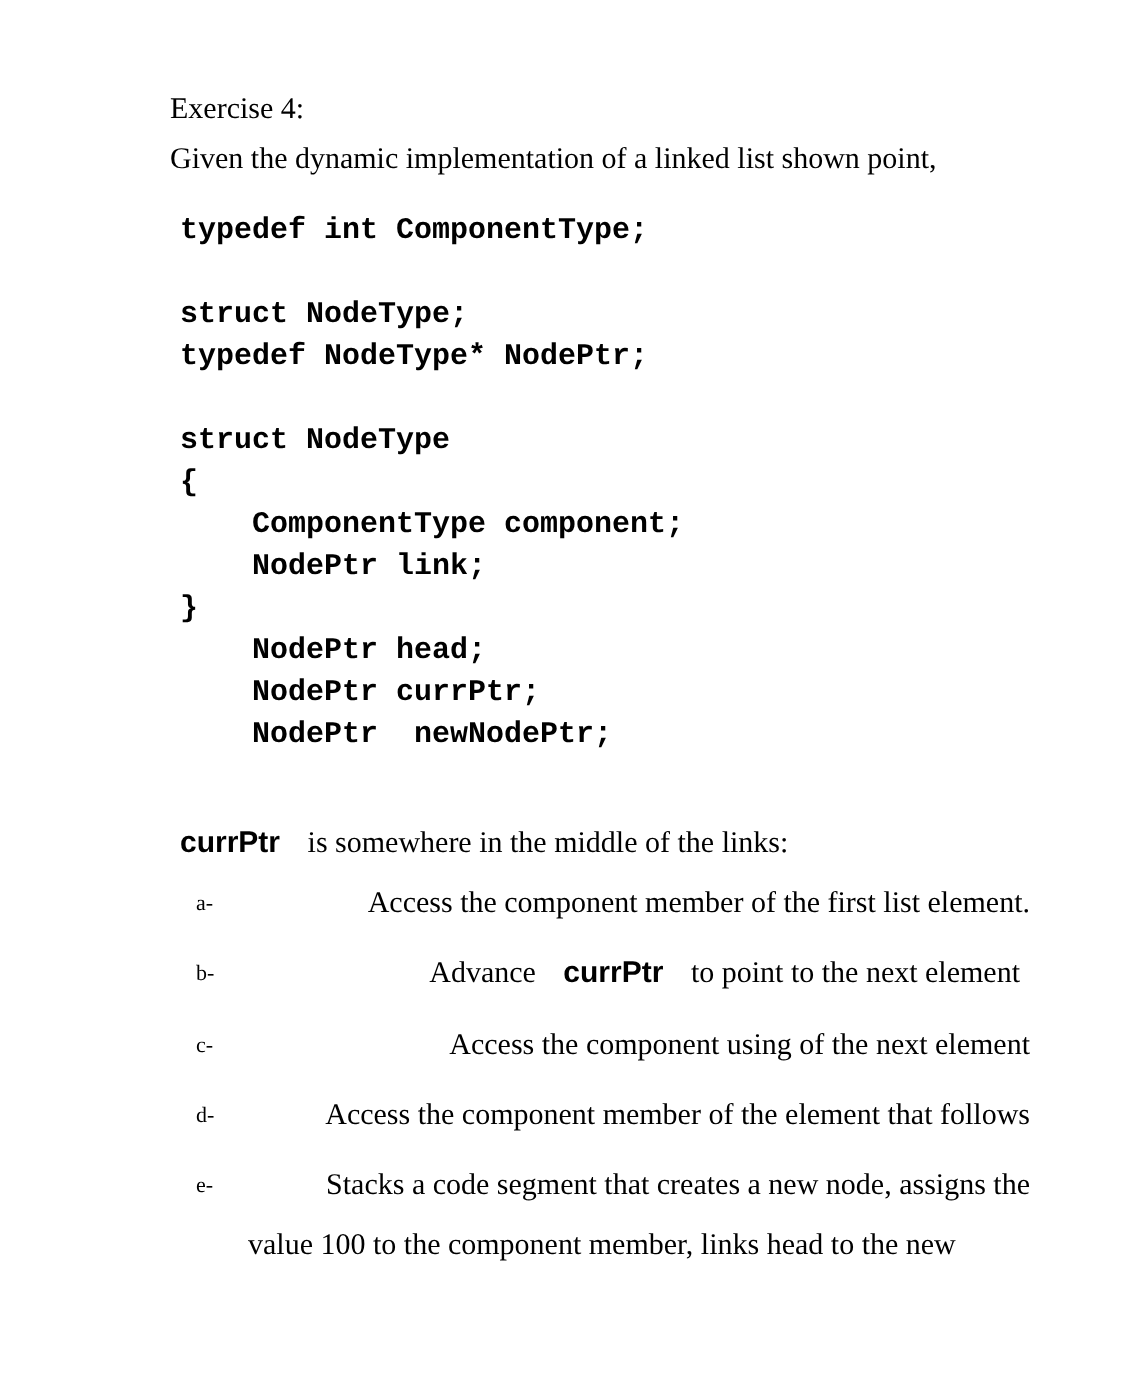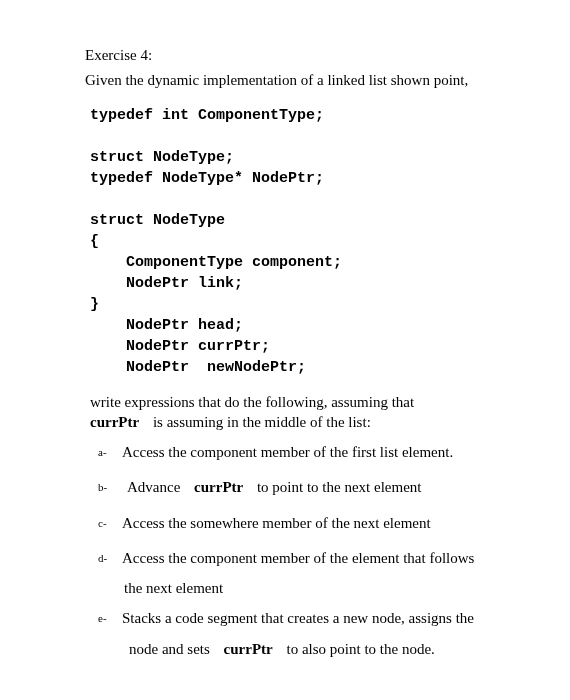--- a/index.html
+++ b/index.html
@@ -25,41 +25,42 @@
     }
     .code-block {
       font-family: "Courier New", Courier, monospace;
       font-weight: bold;
       font-size: 15px;
       line-height: 1.4;
       margin-bottom: 14px;
       white-space: pre;
     }
     .mono {
-      font-family: Liberation Serif, serif;
+      font-family: Liberation Sans, sans-serif;
       font-weight: bold;
     }
     .instruction {
       margin-bottom: 2px;
     }
     .list {
       margin-left: 8px;
     }
     .list-item {
       display: flex;
       align-items: flex-start;
       margin-bottom: 1px;
     }
     .marker {
       font-size: 11px;
       min-width: 14px;
       padding-top: 3px;
     }
     .item-text {
       flex: 1;
+      text-align: right;
     }
     .indent-cont {
       margin-left: 36px;
     }
     .ex5 {
       margin-top: 2px;
     }
   </style>
 </head>
 <body>
@@ -75,53 +76,50 @@
 <span>struct NodeType</span>
 <span>{</span>
 <span>    ComponentType component;</span>
 <span>    NodePtr link;</span>
 <span>}</span>
 <span>    NodePtr head;</span>
 <span>    NodePtr currPtr;</span>
 <span>    NodePtr  newNodePtr;</span></div>
 
 <div class="instruction">
-  <span>write expressions that do the following, assuming that </span><br>
-  <span class="mono">currPtr</span><span> is assuming in the middle of the list:</span>
+  <br>
+  <span class="mono">currPtr</span><span> is somewhere in the middle of the links:</span>
 </div>
 
 <div class="list">
 
   <div class="list-item">
     <span class="marker">a-</span>
     <span class="item-text">Access the component member of the first list element.</span>
   </div>
 
   <div class="list-item">
     <span class="marker">b-</span>
     <span class="item-text">
       <span>Advance </span><span class="mono">currPtr</span><span> to point to the next element</span>
     </span>
   </div>
 
   <div class="list-item">
     <span class="marker">c-</span>
-    <span class="item-text">Access the somewhere member of the next element</span>
+    <span class="item-text">Access the component using of the next element</span>
   </div>
 
   <div class="list-item">
     <span class="marker">d-</span>
     <span class="item-text">Access the component member of the element that follows</span>
   </div>
-  <div class="indent-cont">the next element</div>
 
   <div class="list-item">
     <span class="marker">e-</span>
     <span class="item-text">Stacks a code segment that creates a new node, assigns the</span>
   </div>
-  <div class="indent-cont">
-    <span>node and sets </span><span class="mono">currPtr</span><span> to also point to the node.</span>
-  </div>
+  <div class="indent-cont">value 100 to the component member, links head to the new</div>
 
 </div>
 
 <div class="ex5">
 </div>
 
 </body></html>

